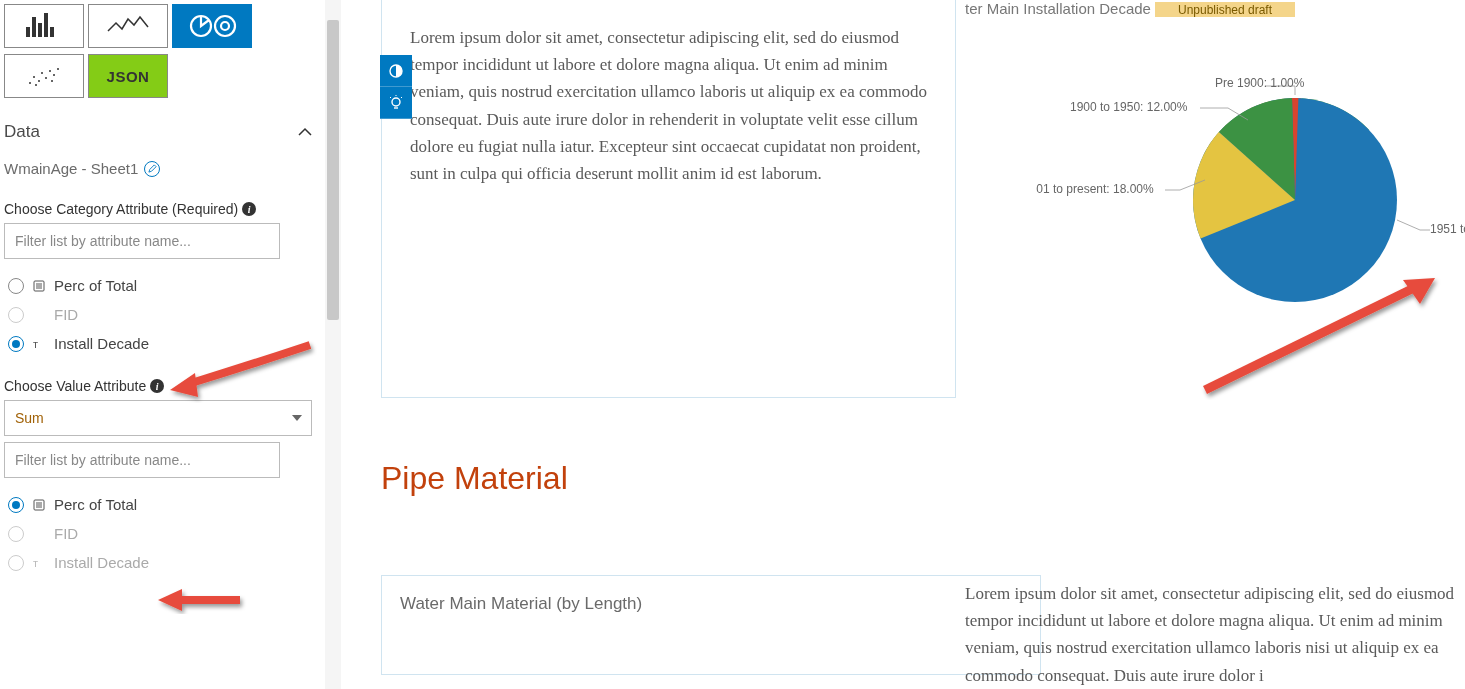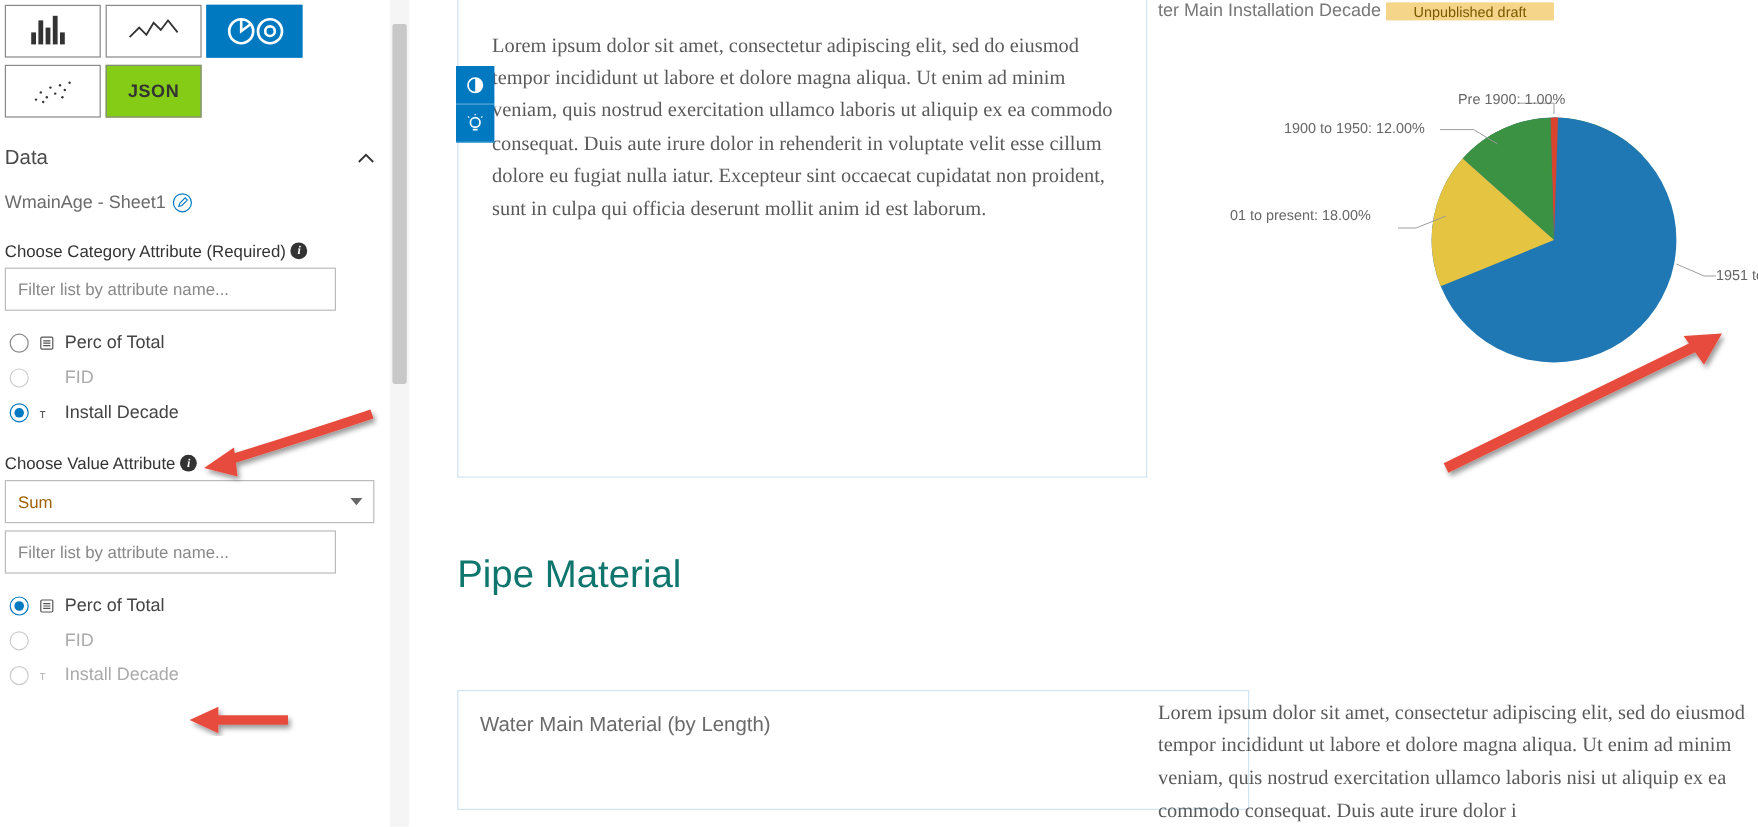--- a/index.html
+++ b/index.html
@@ -39,21 +39,21 @@
 .side-tabs { position: absolute; left: 55px; top: 55px; display: flex; flex-direction: column; z-index: 5; }
 .side-tab { width: 32px; height: 32px; background: #0079c1; color: #fff; display: flex; align-items: center; justify-content: center; border-bottom: 1px solid rgba(255,255,255,0.25); cursor: pointer; }
 
 .content-card { position: absolute; background: #fff; border: 1px solid #d0e4f0; }
 .card1 { left: 56px; top: 0; width: 575px; height: 398px; padding: 24px 28px; border-top: none; }
 .card1-text { font-size: 17px; line-height: 1.6; color: #5a5a5a; font-family: Georgia, serif; }
 .chart-title { position: absolute; left: 640px; top: 0; font-size: 15px; color: #777; white-space: nowrap; overflow: hidden; }
 .pie-container { position: absolute; left: 760px; top: 70px; width: 380px; height: 280px; }
 .pie-label { position: absolute; font-size: 12px; color: #666; white-space: nowrap; }
 
-.section-title { position: absolute; left: 56px; top: 460px; font-size: 32px; color: #0f766e; font-weight: 400; text-align: right; }
+.section-title { position: absolute; left: 56px; top: 460px; font-size: 32px; color: #c2410c; font-weight: 400; text-align: right; }
 .card2 { left: 56px; top: 575px; width: 660px; height: 100px; padding: 18px 18px; }
 .card2-title { font-size: 17px; color: #6a6a6a; }
 .card2-text { position: absolute; left: 640px; top: 580px; width: 510px; font-size: 17px; line-height: 1.6; color: #5a5a5a; font-family: Georgia, serif; }
 
 .arrow-annot { position: absolute; pointer-events: none; }
 </style>
 </head>
 <body>
 
 <div class="sidebar">
@@ -256,21 +256,21 @@
 
       <g stroke="#999" stroke-width="0.8" fill="none">
         <polyline points="210,25 210,16 180,16"></polyline>
         <polyline points="163,50 143,38 115,38"></polyline>
         <polyline points="120,110 95,120 80,120"></polyline>
         <polyline points="312,150 335,160 345,160"></polyline>
       </g>
     </svg>
     <div class="pie-label" style="left:130px;top:6px">Pre 1900: 1.00%</div>
     <div class="pie-label" style="left:-15px;top:30px">1900 to 1950: 12.00%</div>
-    <div class="pie-label" style="left:-60px;top:102px;text-align:left;width:140px">01 to present: 18.00%</div>
+    <div class="pie-label" style="left:-60px;top:112px;text-align:center;width:140px">01 to present: 18.00%</div>
     <div class="pie-label" style="left:345px;top:152px">1951 to 2000: 69.00%</div>
   </div>
 
   <div class="section-title">Pipe Material</div>
 
   <div class="content-card card2">
     <div class="card2-title">Water Main Material (by Length)</div>
   </div>
 
   <div class="card2-text">Lorem ipsum dolor sit amet, consectetur adipiscing elit, sed do eiusmod tempor incididunt ut labore et dolore magna aliqua. Ut enim ad minim veniam, quis nostrud exercitation ullamco laboris nisi ut aliquip ex ea commodo consequat. Duis aute irure dolor i</div>

